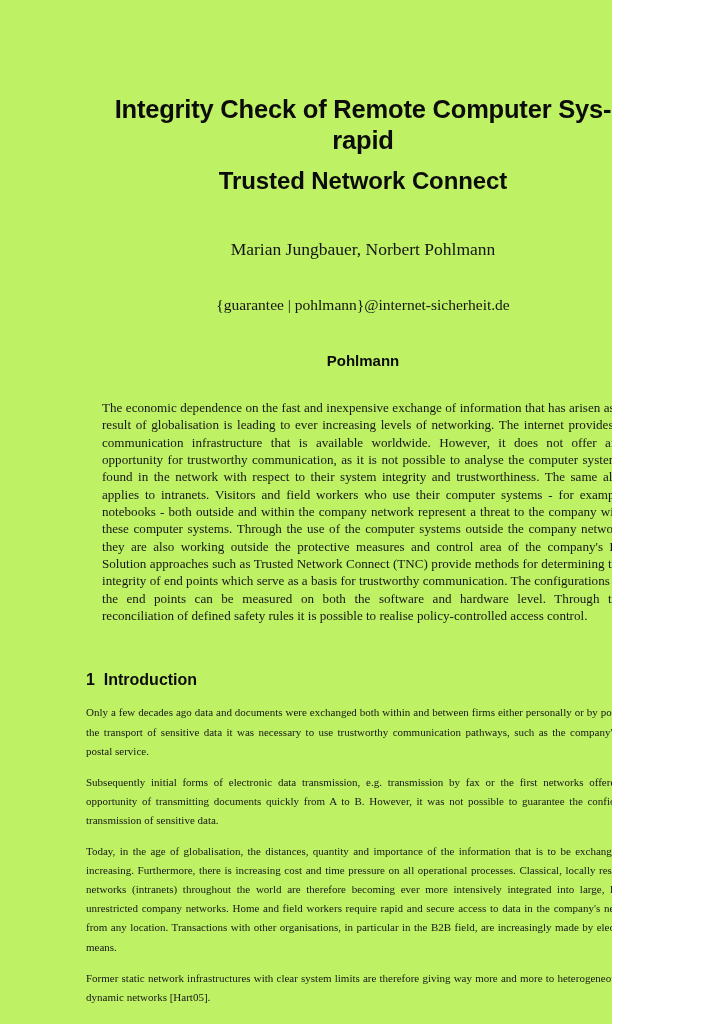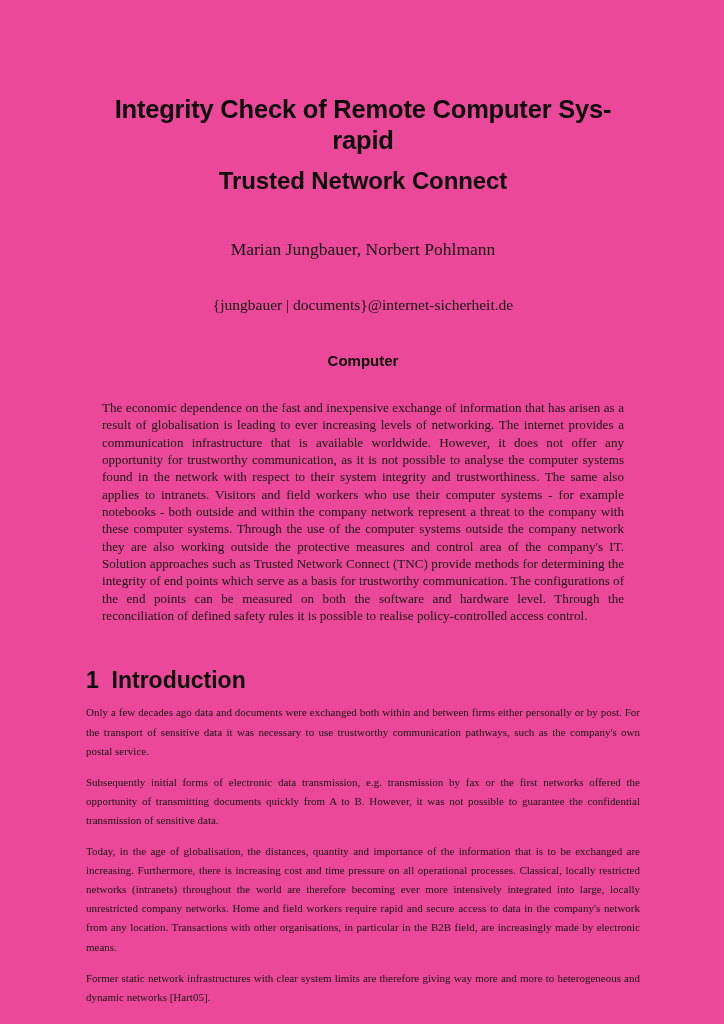--- a/index.html
+++ b/index.html
@@ -3,23 +3,23 @@
 <meta charset="utf-8">
 <style>
   html, body {
     margin: 0;
     padding: 0;
     background: #ffffff;
   }
 
   .page {
     position: relative;
-    width: 724px;
+    width: 612px;
     height: 1024px;
-    background: #ec4899;
+    background: #bef264;
     overflow: hidden;
     box-sizing: border-box;
   }
 
   .content {
     position: absolute;
     left: 86px;
     top: 0;
     width: 554px;
   }
@@ -90,21 +90,21 @@
     text-justify: inter-word;
     margin: 16px;
     padding-top: 13px;
     hyphens: none;
   }
 
   
   .section-heading {
     font-family: "Liberation Sans", sans-serif;
     font-weight: bold;
-    font-size: 23px;
+    font-size: 16px;
     line-height: 24px;
     color: #0c0c0c;
     margin: 0;
     padding-top: 28px;
     white-space: pre;
   }
 
   .body-par {
     font-family: Liberation Serif, serif;
     font-size: 11px;
@@ -124,23 +124,23 @@
 
 <div class="page">
   <div class="content">
 
     <h1 class="doc-title"><span>Integrity Check of Remote Computer Sys-</span><br><span>rapid</span></h1>
 
     <h2 class="doc-subtitle">Trusted Network Connect</h2>
 
     <p class="authors">Marian Jungbauer, Norbert Pohlmann</p>
 
-    <p class="email">{jungbauer | documents}@internet-sicherheit.de</p>
+    <p class="email">{guarantee | pohlmann}@internet-sicherheit.de</p>
 
-    <h3 class="abstract-heading">Computer</h3>
+    <h3 class="abstract-heading">Pohlmann</h3>
 
     <p class="abstract-body">The economic dependence on the fast and inexpensive exchange of information that has arisen as a result of globalisation is leading to ever increasing levels of networking. The internet provides a communication infrastructure that is available worldwide. However, it does not offer any opportunity for trustworthy communication, as it is not possible to analyse the computer systems found in the network with respect to their system integrity and trustworthiness. The same also applies to intranets. Visitors and field workers who use their computer systems - for example notebooks - both outside and within the company network represent a threat to the company with these computer systems. Through the use of the computer systems outside the company network they are also working outside the protective measures and control area of the company's IT. Solution approaches such as Trusted Network Connect (TNC) provide methods for determining the integrity of end points which serve as a basis for trustworthy communication. The configurations of the end points can be measured on both the software and hardware level. Through the reconciliation of defined safety rules it is possible to realise policy-controlled access control.</p>
 
     <h3 class="section-heading">1  Introduction</h3>
 
     <p class="body-par first">Only a few decades ago data and documents were exchanged both within and between firms either personally or by post. For the transport of sensitive data it was necessary to use trustworthy communication pathways, such as the company's own postal service.</p>
     <p class="body-par next">Subsequently initial forms of electronic data transmission, e.g. transmission by fax or the first networks offered the opportunity of transmitting documents quickly from A to B. However, it was not possible to guarantee the confidential transmission of sensitive data.</p>
     <p class="body-par next">Today, in the age of globalisation, the distances, quantity and importance of the information that is to be exchanged are increasing. Furthermore, there is increasing cost and time pressure on all operational processes. Classical, locally restricted networks (intranets) throughout the world are therefore becoming ever more intensively integrated into large, locally unrestricted company networks. Home and field workers require rapid and secure access to data in the company's network from any location. Transactions with other organisations, in particular in the B2B field, are increasingly made by electronic means.</p>
     <p class="body-par next">Former static network infrastructures with clear system limits are therefore giving way more and more to heterogeneous and dynamic networks [Hart05].</p>
 

